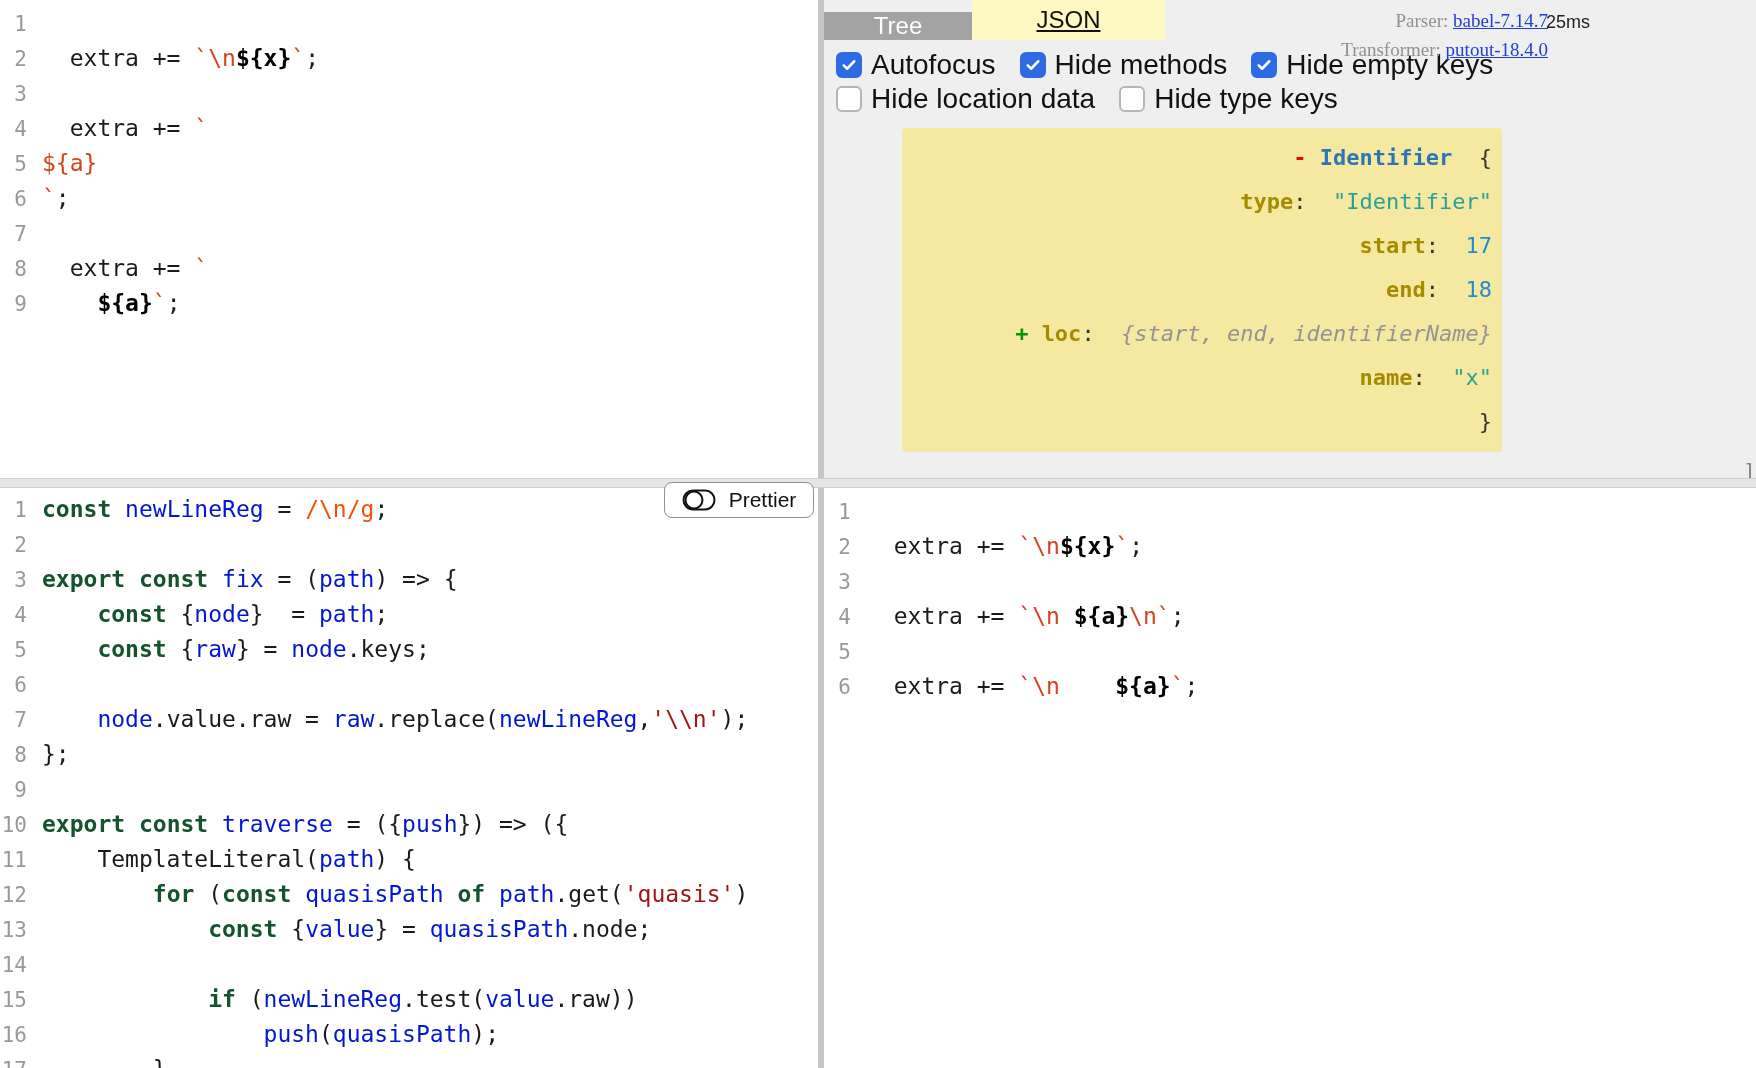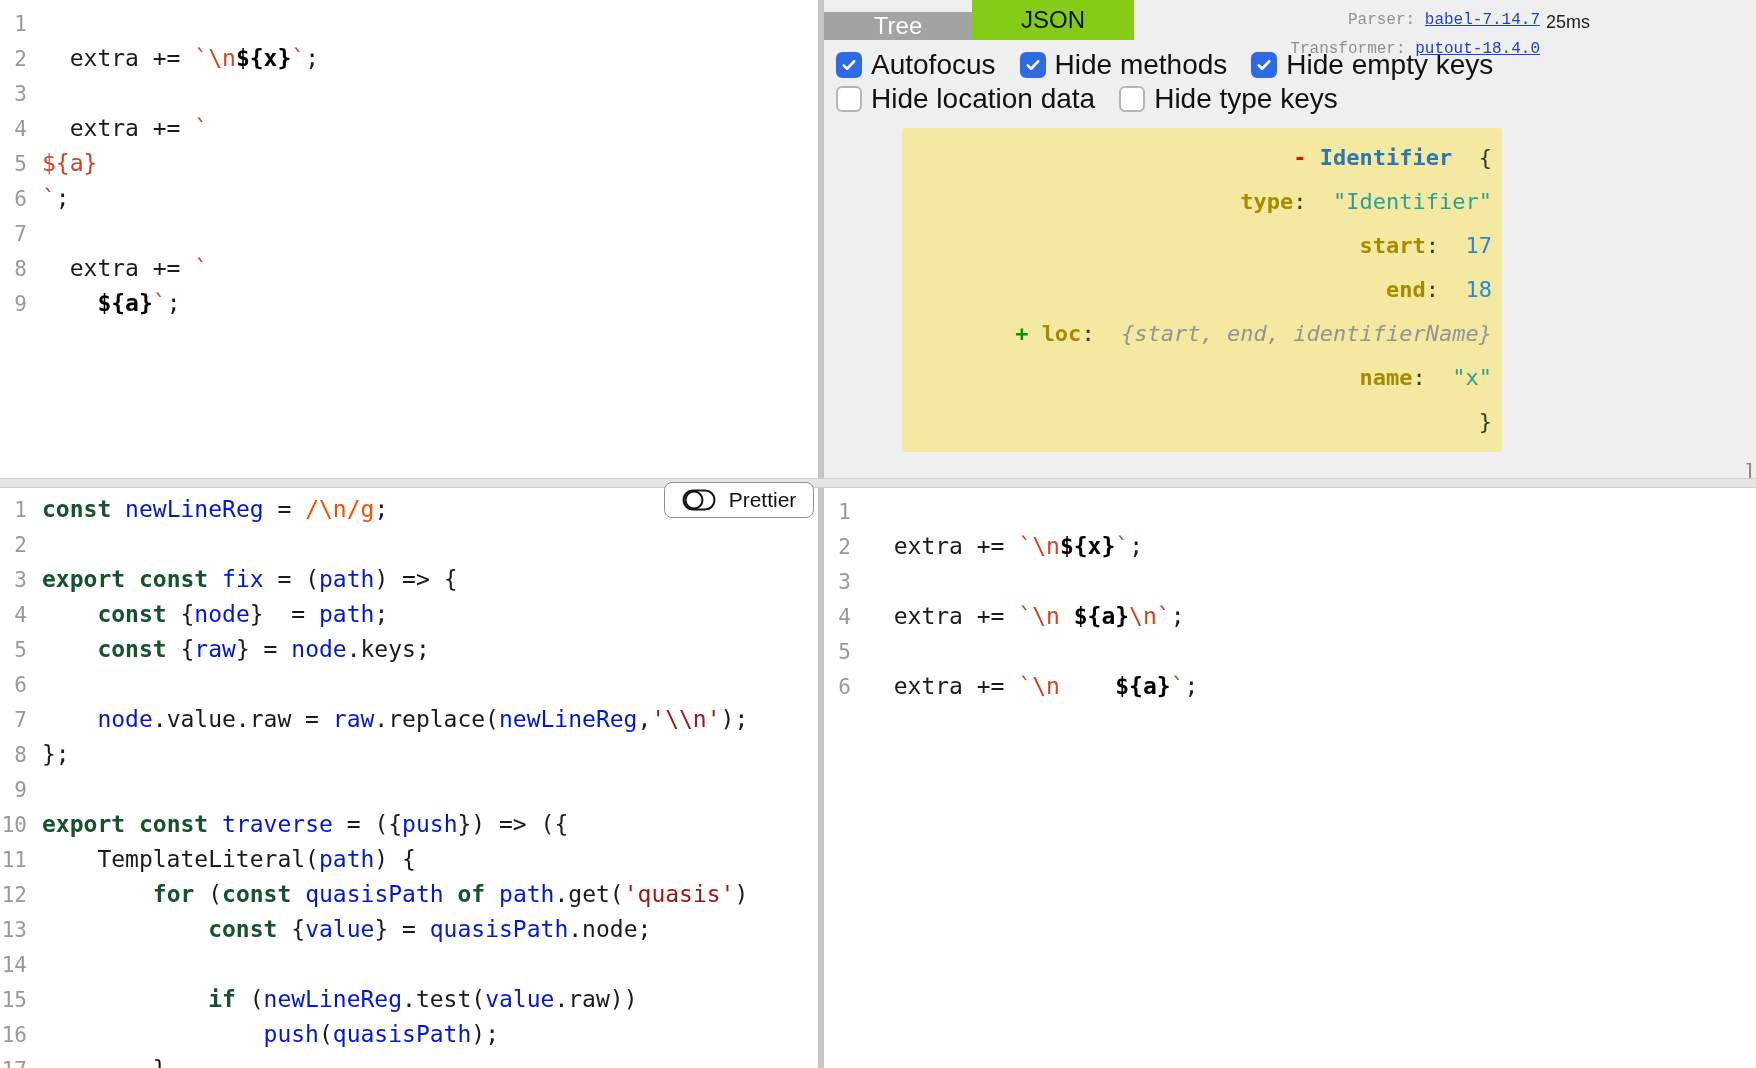--- a/index.html
+++ b/index.html
@@ -27,23 +27,23 @@
   .tk-kw { color:#14532d; font-weight:bold; }
   .tk-id { color:#0018d0; }
   .tk-rx { color:#f55000; }
   .tk-st { color:#a31515; }
 
   
   .tabbar { display:flex; height:40px; }
   .tab { display:flex; align-items:center; justify-content:center;
          font-size:24px; cursor:pointer; color:#111; }
   .tab.tree { width:148px; background:#a3a3a3; color:#fff; }
-  .tab.json { width:162px; background:#84cc16; }
-  .meta { position:absolute; top:6px; right:216px; text-align:right;
-          font-family:Liberation Mono, monospace; font-size:16px; line-height:29px; }
+  .tab.json { width:193px; background:#fef9c3;text-decoration:underline; }
+  .meta { position:absolute; top:6px; right:208px; text-align:right;
+          font-family:Liberation Serif, serif; font-size:19px; line-height:29px; }
   .mlabel { color:#909090; }
   .mlink { color:#1f3ed6; text-decoration:underline; }
   .time { position:absolute; top:12px; right:166px; font-size:18px; color:#222; }
   .cbrow { display:flex; align-items:center; gap:24px; padding-left:12px; height:34px; }
   #cb-row-1 { margin-top:8px; }
   .cb { display:flex; align-items:center; gap:9px; cursor:pointer; }
   .box { width:26px; height:26px; border-radius:6px; background:#fff;
          border:2px solid #b5b5b5; display:flex; align-items:center; justify-content:center; }
   .box.on { background:#2d6ae3; border-color:#2d6ae3; }
   .cbl { font-size:28px; color:#111; }

